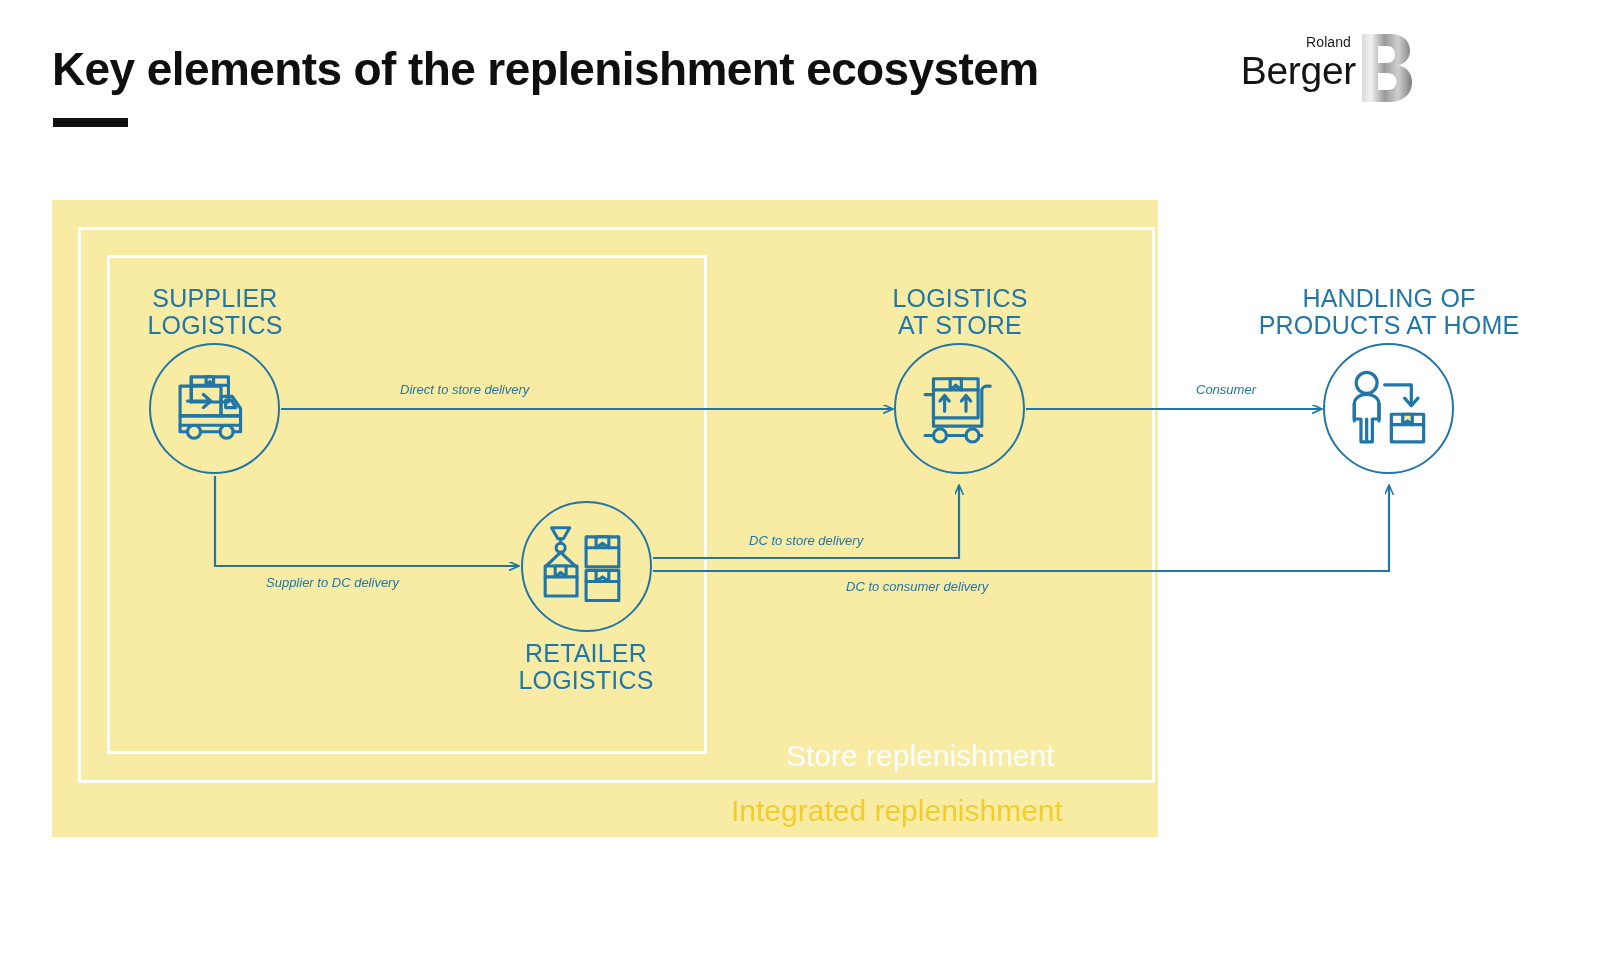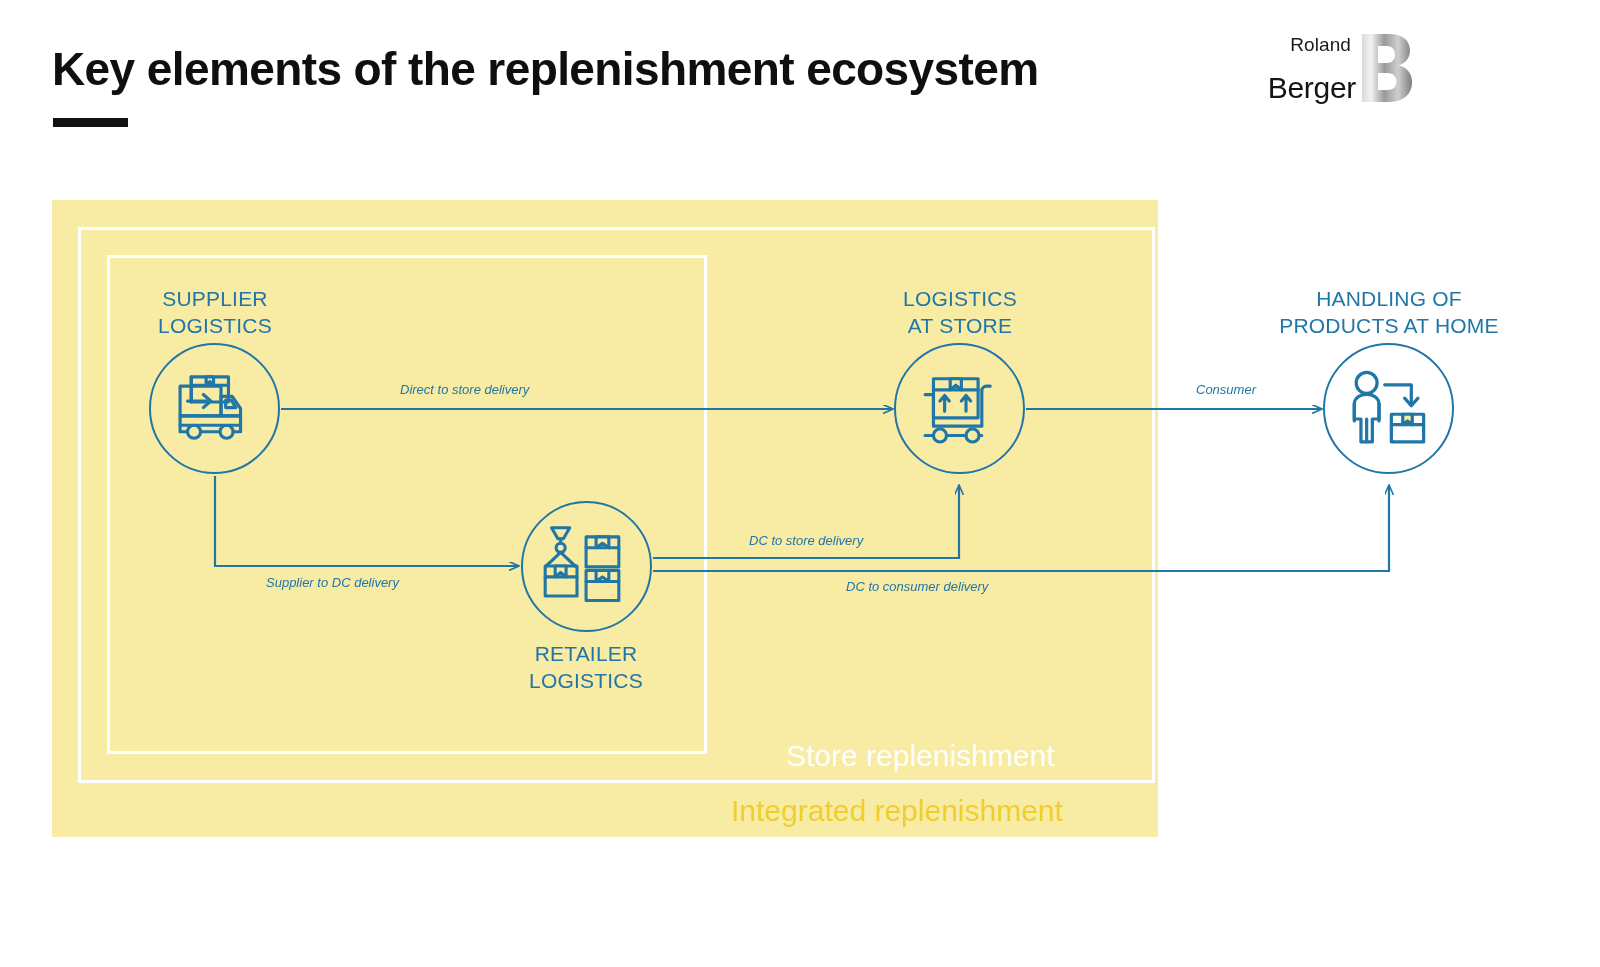--- a/index.html
+++ b/index.html
@@ -18,25 +18,25 @@
     color: #0f0f0f; white-space: nowrap;
   }
   #title-rule {
     position: absolute; left: 53px; top: 118px;
     width: 75px; height: 9px; background: #111;
   }
   
   #logo { position: absolute; right: 56px; top: 34px; width: 150px; height: 70px; }
   #logo-roland {
     position: absolute; right: 61px; top: 0px;
-    font-size: 19px; font-weight: 400; color: #1a1a1a; letter-spacing: .1px;
+    font-size: 14px; font-weight: 400; color: #1a1a1a; letter-spacing: .1px;
   }
   #logo-berger {
     position: absolute; right: 56px; top: 15px;
-    font-size: 30px; font-weight: 400; color: #141414; letter-spacing: -.3px; margin-top: 22px;
+    font-size: 39px; font-weight: 400; color: #141414; letter-spacing: -.3px;
   }
   #logo-b { position: absolute; right: 0; top: 0; width: 52px; height: 68px; }
 
   
   #outer-band {
     position: absolute; left: 52px; top: 200px;
     width: 1106px; height: 637px;
     background: #F8EBA4;
   }
   #store-box {
@@ -56,21 +56,21 @@
   #label-store    { left: 786px; top: 739px; color: #ffffff; }
   #label-integrated { left: 731px; top: 794px; color: #EFCE2E; }
 
   
   .node { position: absolute; }
   .node-circle {
     position: absolute; border: 2.5px solid #2176A8; border-radius: 50%;
   }
   .node-title {
     position: absolute; text-align: center; color: #2176A8;
-    font-size: 21px; font-weight: 400; line-height: 27px;
+    font-size: 25px; font-weight: 400; line-height: 27px;
     letter-spacing: .2px; white-space: pre-line;
   }
 
   
   #node-supplier .node-circle { left: 149px;  top: 343px; width: 131px; height: 131px; }
   #node-supplier .node-title  { left: 95px;   top: 285px; width: 240px; }
   #node-store    .node-circle { left: 894px;  top: 343px; width: 131px; height: 131px; }
   #node-store    .node-title  { left: 840px;  top: 285px; width: 240px; }
   #node-home     .node-circle { left: 1323px; top: 343px; width: 131px; height: 131px; }
   #node-home     .node-title  { left: 1248px; top: 285px; width: 282px; }

